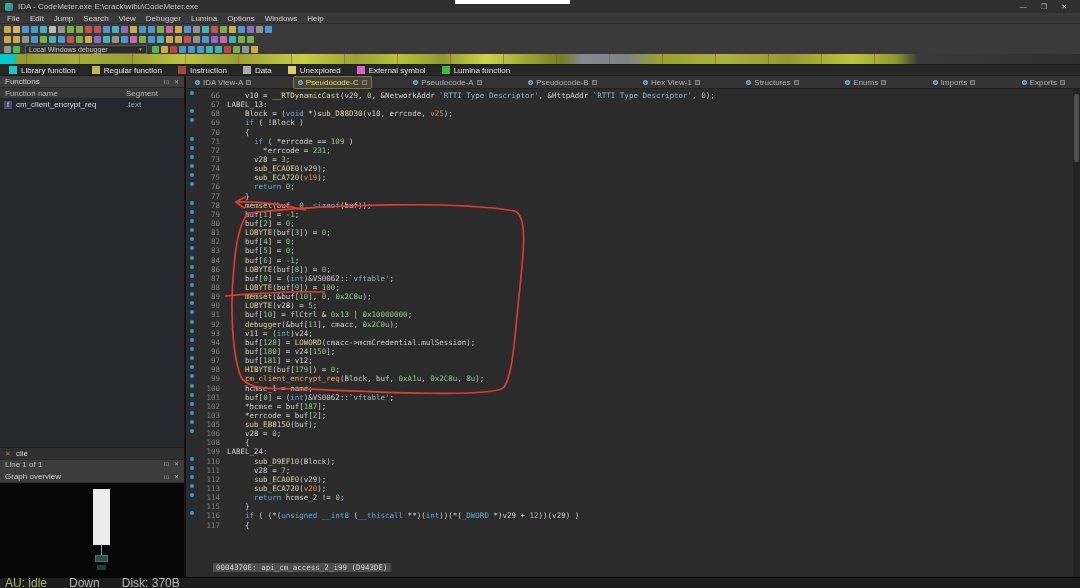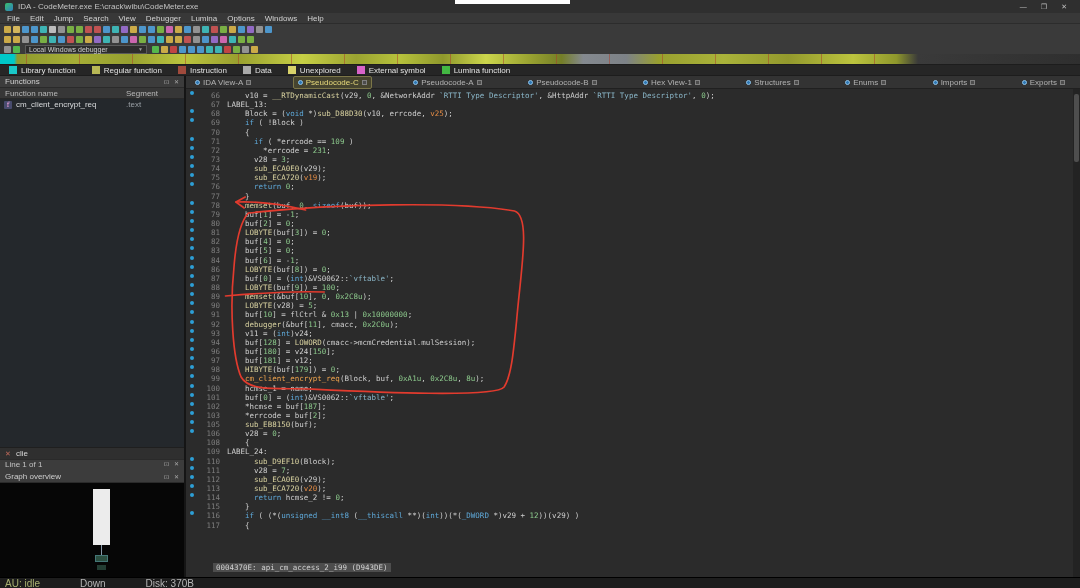--- a/index.html
+++ b/index.html
@@ -57,21 +57,21 @@
 .ct .k{color:#5ea8d8}
 .ct .n{color:#8cc98c}
 .ct .f{color:#d9d2a0}
 .ct .w{color:#e08a45}
 .ct .s{color:#8ab6c8}
 .ct .t{color:#f0a44e}
 .ann{position:absolute;left:0;top:0;width:100%;height:100%;pointer-events:none}
 .outline{position:absolute;left:27px;bottom:5px;background:#4d4d4d;color:#d2d2d2;font-size:7.5px;padding:0 3px;white-space:nowrap;font-family:"DejaVu Sans Mono",monospace}
 .vscroll{position:absolute;right:0;top:0;bottom:0;width:7px;background:#232323}
 .vthumb{position:absolute;right:1px;top:5px;width:5px;height:68px;background:#4e4e4e;border-radius:2px}
-.statusbar{height:11px;background:#1d1d1d;border-top:1px solid #000;display:flex;align-items:center;gap:40px;padding:0 5px;font-size:10px;color:#b6b6b6;flex:0 0 auto}
+.statusbar{height:11px;background:#1d1d1d;border-top:1px solid #000;display:flex;align-items:center;gap:22px;padding:0 5px;font-size:12px;color:#b6b6b6;flex:0 0 auto}
 .sau{color:#a8b070}
 </style>
 </head>
 <body>
 
 <div id="app">
 
   <div class="titlebar">
     <span class="appicon"></span>
     <span class="wtitle">IDA - CodeMeter.exe E:\crack\wibu\CodeMeter.exe</span>

